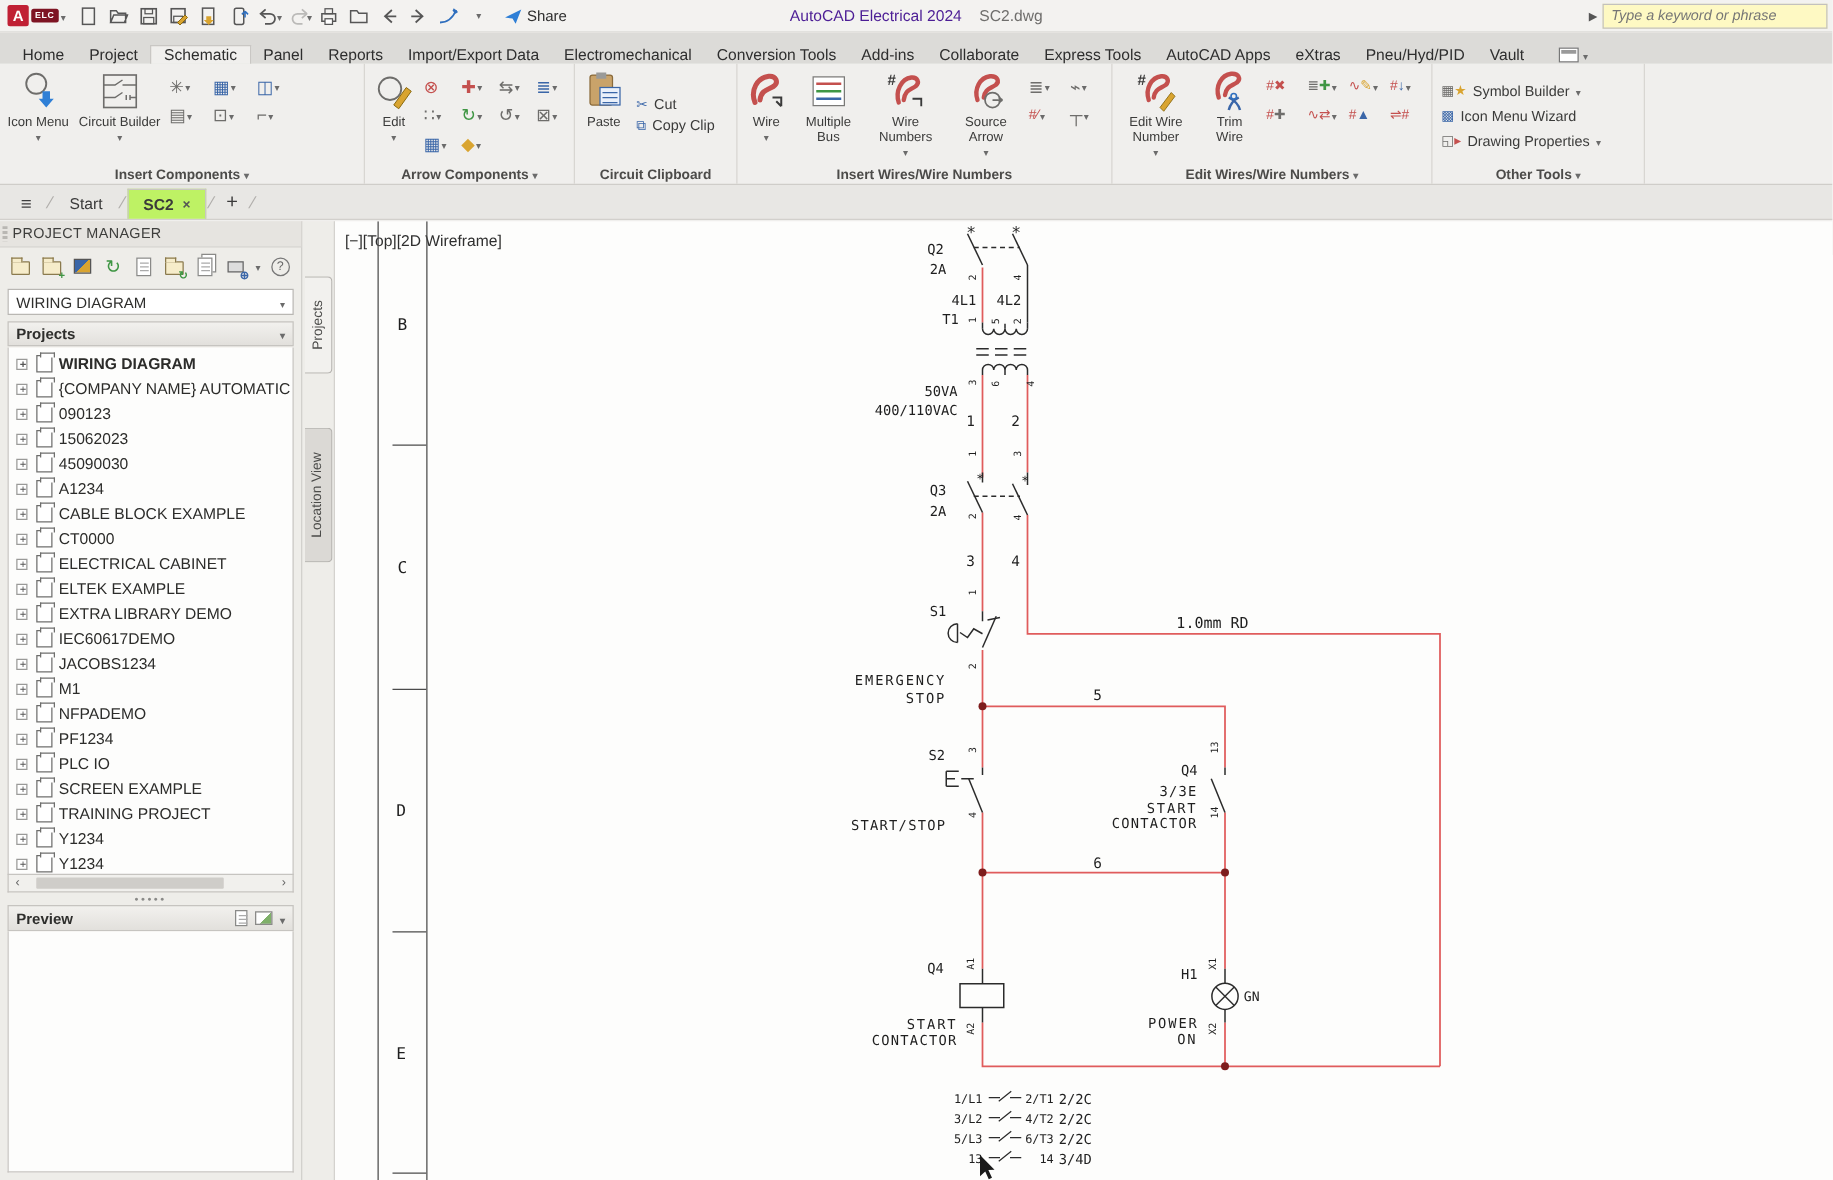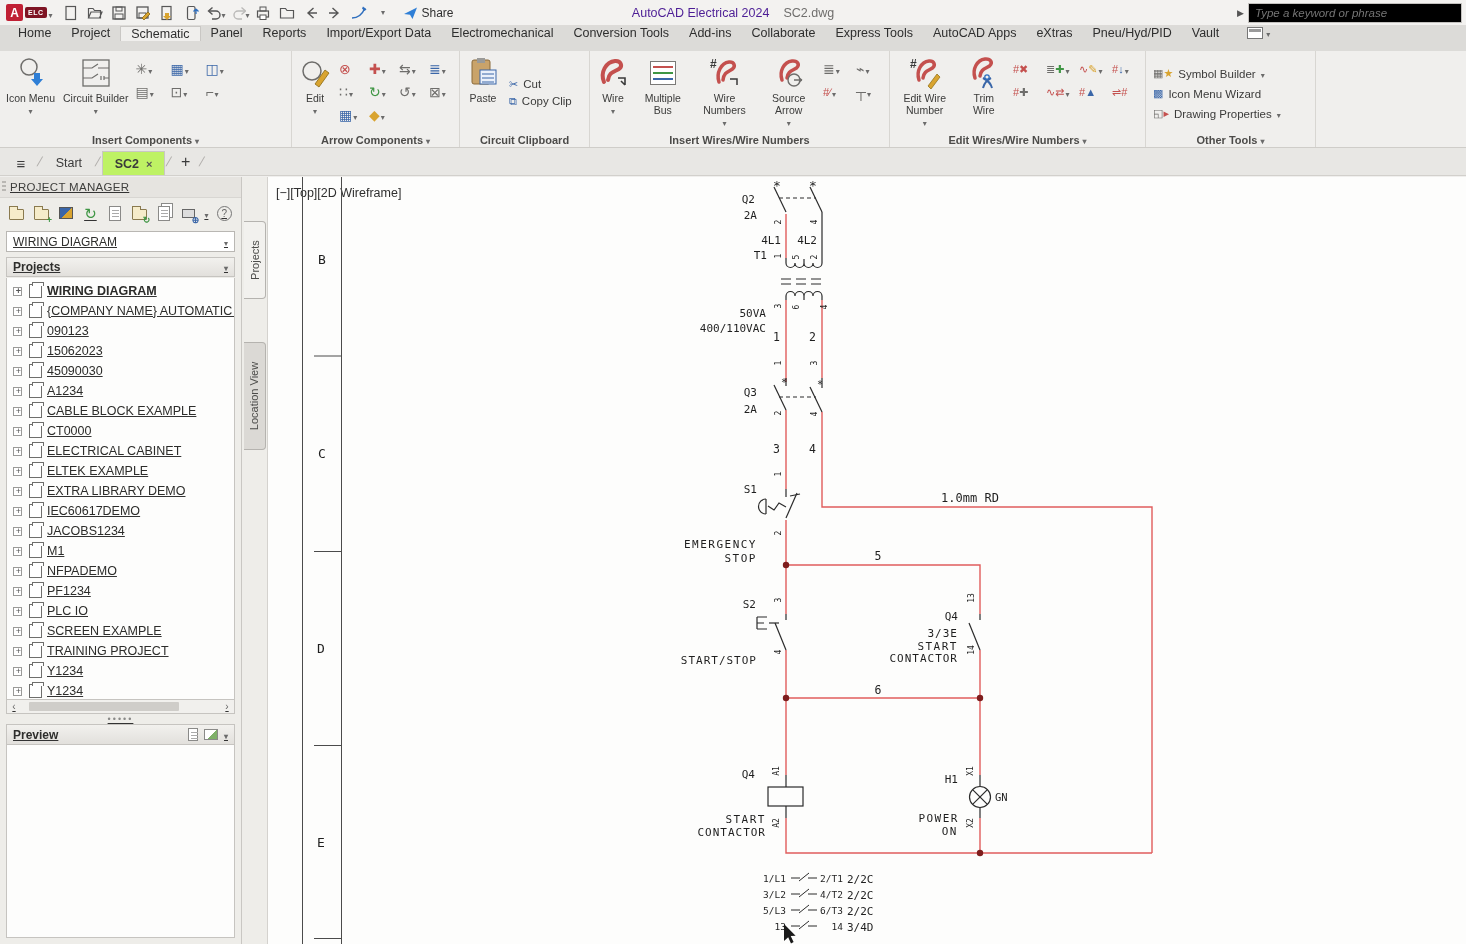--- a/index.html
+++ b/index.html
@@ -13,24 +13,24 @@
   .appbadge .elc { background:#7e1423; color:#fff; font-size:7px; font-weight:bold; padding:2px 3px; border-radius:2px; letter-spacing:.5px; }
   .qat { display:flex; align-items:center; gap:3px; }
   .qat .qi { width:21px; height:21px; display:flex; align-items:center; justify-content:center; border-radius:2px; }
   .caret::after { content:"▾"; font-size:8px; color:#6b6b6b; }
   .share { display:flex; align-items:center; gap:4px; color:#2f2f2f; font-size:12px; margin-left:6px; }
   .title-center { position:absolute; left:50%; transform:translateX(-50%); top:0; height:26px; display:flex; align-items:center; gap:14px; font-size:12.5px; }
   .title-center .app { color:#4c1d95; }
   .title-center .doc { color:#6f6e6c; }
   .search-wrap { position:absolute; right:4px; top:3px; display:flex; align-items:center; gap:4px; }
   .search-exp { color:#555; font-size:9px; }
-  .search-input { width:214px; height:20px; border:1px solid #c3c1be; background:#000000; font-style:italic; font-size:11.5px; color:#8a8a88; padding:0 6px; font-family:"Liberation Sans",sans-serif; }
+  .search-input { width:180px; height:20px; border:1px solid #c3c1be; background:#fef9c3; font-style:italic; font-size:11.5px; color:#8a8a88; padding:0 6px; font-family:"Liberation Sans",sans-serif; }
 
   
-  .menubar { height:25px; background:#dcdbd8; display:flex; align-items:flex-start; padding-left:8px; font-size:12.5px; }
+  .menubar { height:25px; background:#dcdbd8; display:flex; align-items:flex-end; padding-left:8px; font-size:12.5px; }
   .mtab { display:flex; align-items:center; padding:0 10px; color:#2e2e2e; cursor:default; }
   .mtab.active { background:#f0efed; border:1px solid #c9c7c4; border-bottom:none; }
   .ribbon-collapse { display:flex; align-items:center; gap:3px; margin-left:18px; color:#555; }
   .rc-box { width:16px; height:12px; border:1px solid #777; background:#fff; position:relative; }
   .rc-box::before { content:""; position:absolute; top:1px; left:1px; right:1px; height:3px; background:#9a9a9a; }
 
   
   .ribbon { height:97px; background:#f0efed; border-bottom:1px solid #cfcdc9; display:flex; }
   .panel { position:relative; border-right:1px solid #d8d6d2; padding:3px 4px 16px 4px; display:flex; gap:4px; }
   .plabel { position:absolute; bottom:1px; left:0; right:0; text-align:center; font-size:11px; color:#4c4b49; white-space:nowrap;font-weight:bold; }
@@ -54,21 +54,21 @@
   .ft-sep { color:#b0aeab; align-self:center; font-size:13px; transform:skewX(-18deg); padding:0 2px; }
   .ftab { height:24px; display:flex; align-items:center; gap:7px; padding:0 12px; font-size:12.5px; color:#3a3a3a; }
   .ftab.active { background:#bef264; border:1px solid #c9c7c3; border-bottom:none; font-weight:bold; }
   .ft-x { color:#555; font-size:11px; }
   .ft-add { font-size:16px; color:#3a3a3a; padding:0 8px; align-self:center; }
 
   
   .main { position:absolute; top:177px; bottom:0; left:0; right:0; display:flex; }
 
   
-  .palette { width:242px; background:#eeede9; border-right:1px solid #c9c7c3; display:flex; flex-direction:column;text-decoration:underline; }
+  .palette { width:242px; background:#eeede9; border-right:1px solid #c9c7c3; display:flex; flex-direction:column; }
   .pm-header { height:21px; background:#e6e4e0; display:flex; align-items:center; font-size:11.5px; color:#3e3e3c; letter-spacing:.3px; padding-left:10px; border-bottom:1px solid #d8d6d2; position:relative; }
   .pm-grip { position:absolute; left:2px; top:4px; bottom:4px; width:4px; background:repeating-linear-gradient(to bottom,#b9b7b3 0 2px,transparent 2px 4px); }
   .pm-toolbar { height:30px; display:flex; align-items:center; gap:7px; padding:0 8px; }
   .pmi { width:19px; height:19px; display:flex; align-items:center; justify-content:center; position:relative; border-radius:2px; }
   .csfolder { width:15px; height:11px; border:1px solid #8a7a4e; background:#f6ecca; border-radius:1px; position:relative; margin-top:3px; }
   .csfolder::before { content:""; position:absolute; top:-4px; left:-1px; width:7px; height:3px; border:1px solid #8a7a4e; border-bottom:none; background:#f6ecca; }
   .csdoc { width:12px; height:15px; border:1px solid #8a8a88; background:#fff; position:relative; }
   .csdoc::before { content:""; position:absolute; left:2px; top:3px; width:7px; height:1px; background:#aaa; box-shadow:0 3px 0 #aaa, 0 6px 0 #aaa; }
   .badge { position:absolute; right:-2px; bottom:-2px; font-size:9px; font-weight:bold; line-height:1; }
   .pm-combo { margin:3px 6px; height:21px; background:#fff; border:1px solid #b9b7b3; display:flex; align-items:center; justify-content:space-between; padding:0 6px; font-size:12px; color:#2e2e2c; }

